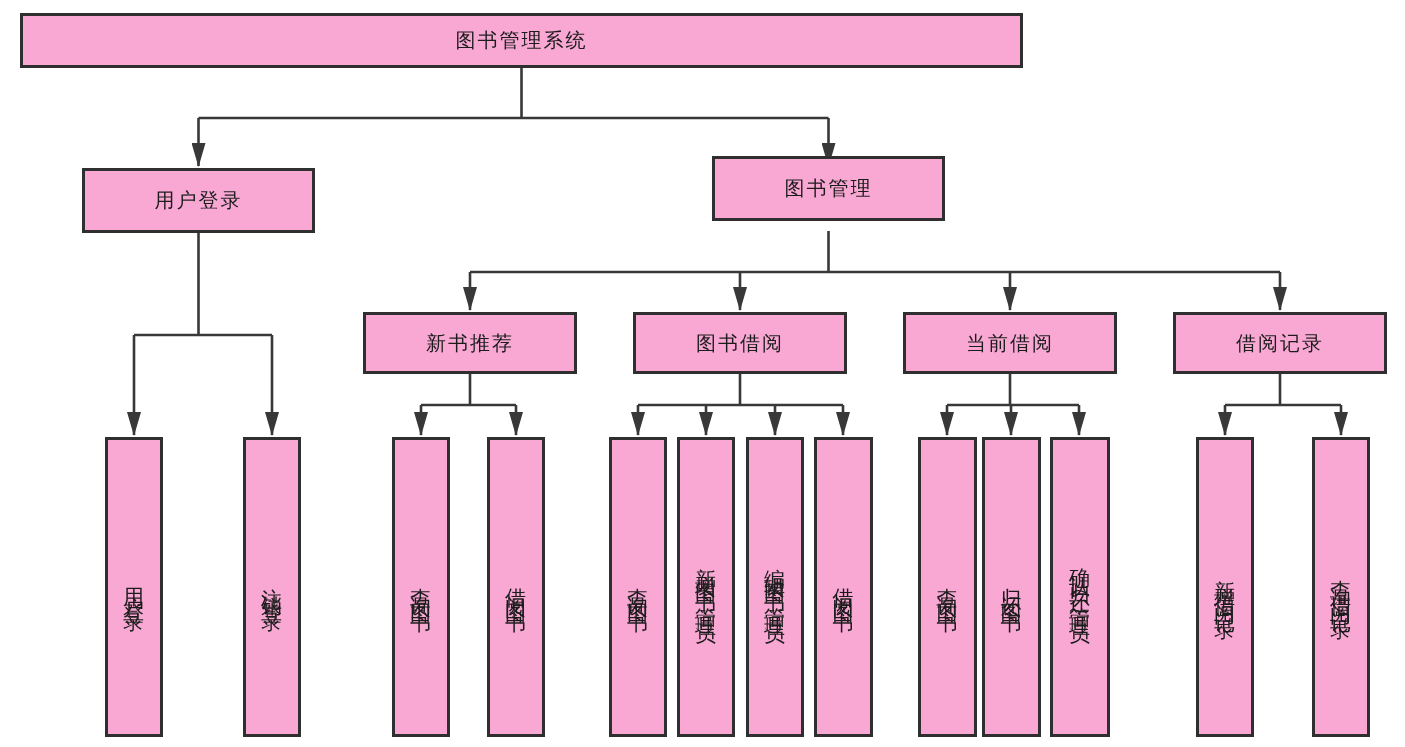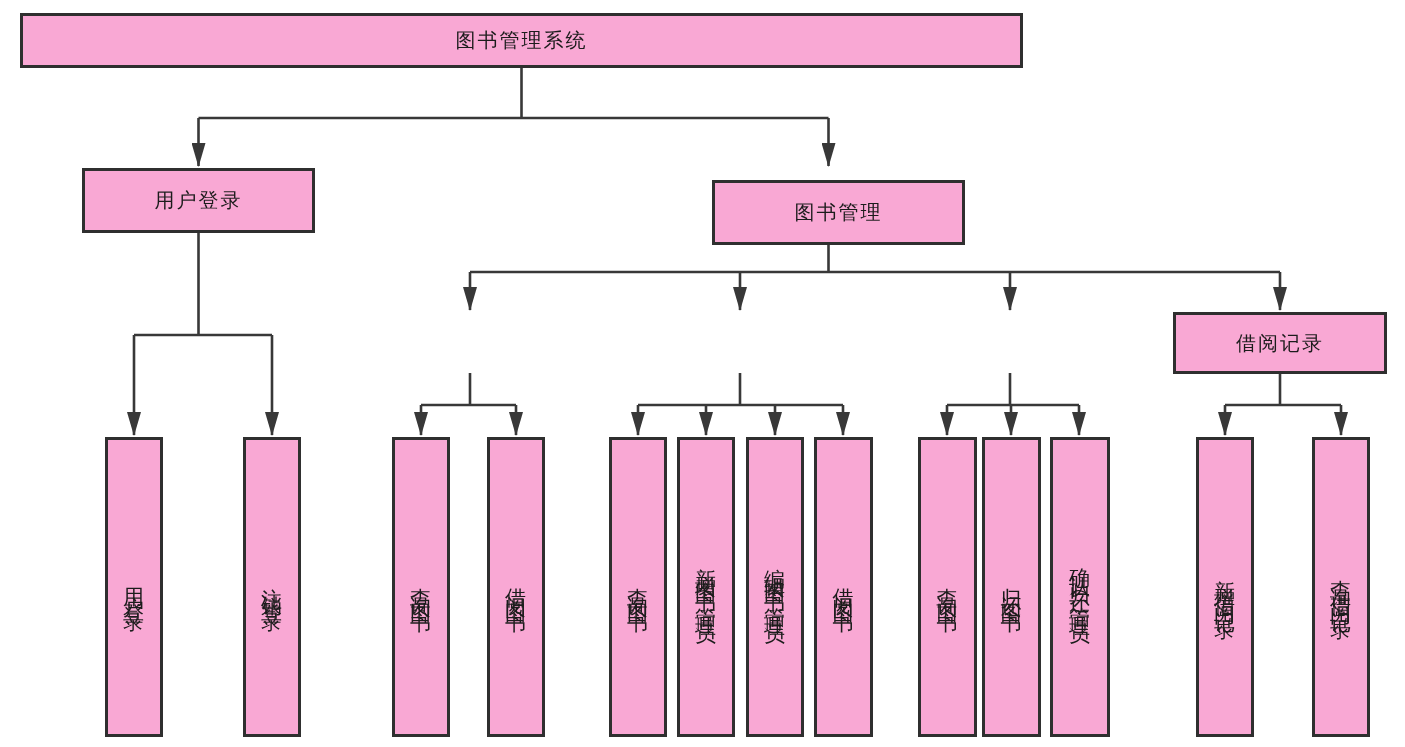--- a/index.html
+++ b/index.html
@@ -86,24 +86,33 @@
     <path class="wire" d="M1341,405 V435" marker-end="url(#ah)"></path>
   </svg>
 
   <div class="node" style="left:20px;top:13px;width:1003px;height:55px;">
     <span class="h-label">图书管理系统</span>
   </div>
 
   <div class="node" style="left:82px;top:168px;width:233px;height:65px;">
     <span class="h-label">用户登录</span>
   </div>
-  <div class="node" style="left:712px;top:180px;width:253px;height:65px;">
+  <div class="node" style="left:712px;top:156px;width:233px;height:65px;">
     <span class="h-label">图书管理</span>
   </div>
 
+  <div class="node" style="left:363px;top:312px;width:214px;height:62px;">
+    <span class="h-label">新书推荐</span>
+  </div>
+  <div class="node" style="left:633px;top:312px;width:214px;height:62px;">
+    <span class="h-label">图书借阅</span>
+  </div>
+  <div class="node" style="left:903px;top:312px;width:214px;height:62px;">
+    <span class="h-label">当前借阅</span>
+  </div>
   <div class="node" style="left:1173px;top:312px;width:214px;height:62px;">
     <span class="h-label">借阅记录</span>
   </div>
 
   <div class="node vert" style="left:105px;top:437px;width:58px;height:300px;">
     <span class="v-label">用户登录</span>
   </div>
   <div class="node vert" style="left:243px;top:437px;width:58px;height:300px;">
     <span class="v-label">注销登录</span>
   </div>

